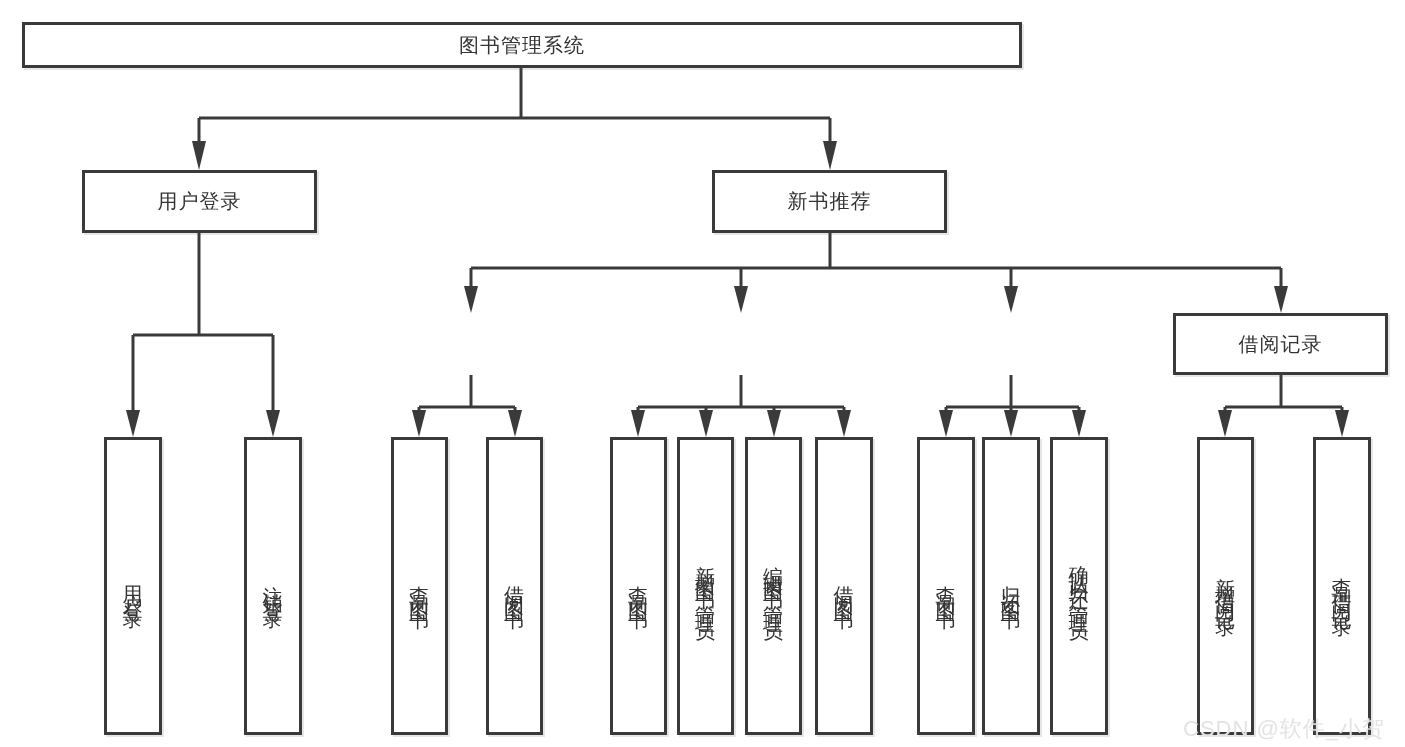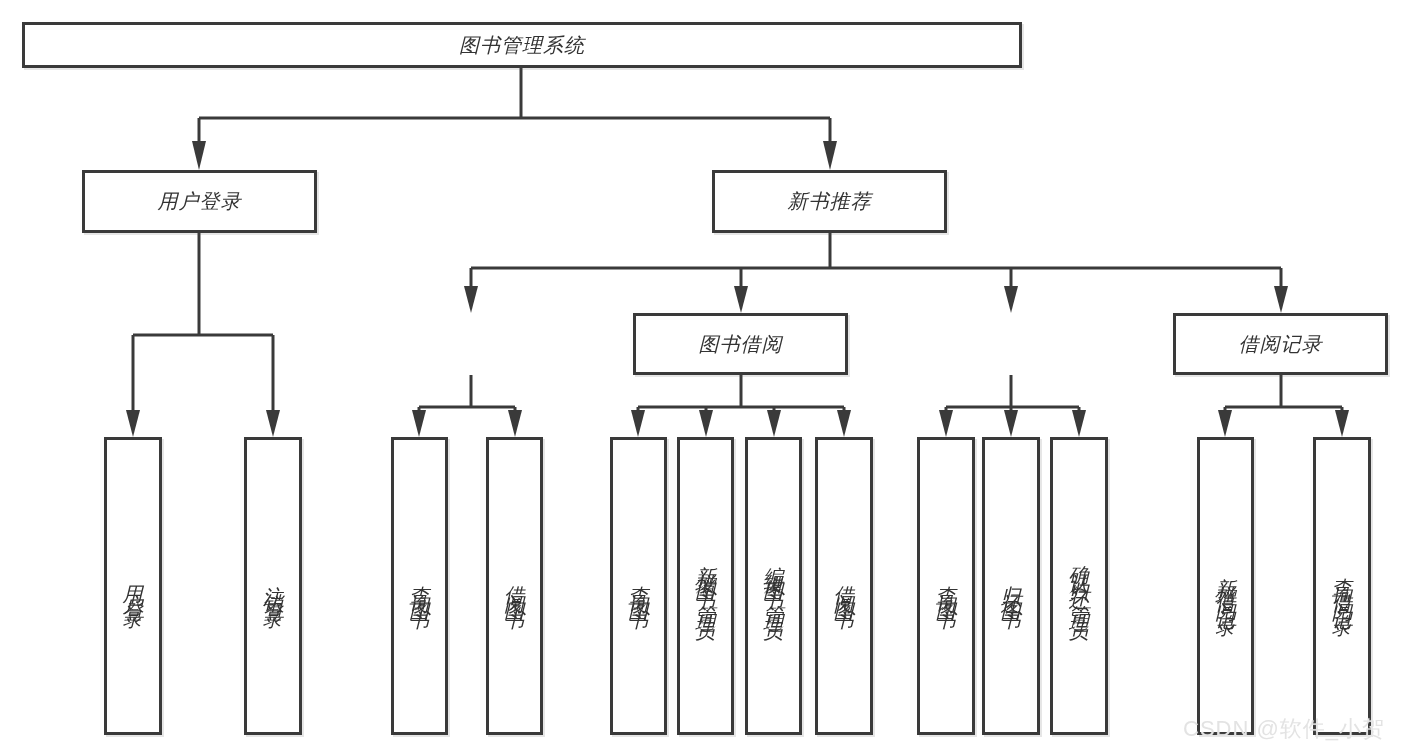--- a/index.html
+++ b/index.html
@@ -17,21 +17,20 @@
   .connectors{position:absolute;left:0;top:0;width:1405px;height:747px;pointer-events:none;}
   .ln{fill:none;stroke:var(--line);stroke-width:3;}
   .tri{fill:var(--line);stroke:none;}
   .box{
     position:absolute;box-sizing:border-box;background:var(--box_bg);
     border:3px solid var(--line);color:var(--text);
     display:flex;align-items:center;justify-content:center;
     font-size:20px;letter-spacing:1px;
     box-shadow:2px 2px 0 rgba(90,90,90,0.15);
     z-index:2;
-    font-style:italic;
   }
   .box.vert span{
     writing-mode:vertical-rl;text-orientation:mixed;
     letter-spacing:8px;line-height:1;white-space:nowrap;
   }
   .watermark{
     position:absolute;left:1183px;top:714px;z-index:5;
     font-size:22px;color:var(--watermark);letter-spacing:1px;
     text-shadow:0 0 1px rgba(255,255,255,0.6);
   }
@@ -107,23 +106,20 @@
     <span>图书管理系统</span>
   </div>
 
   <div class="box" style="left:82px;top:170px;width:235px;height:63px">
     <span>用户登录</span>
   </div>
   <div class="box" style="left:712px;top:170px;width:235px;height:63px">
     <span>新书推荐</span>
   </div>
 
-  <div class="box" style="left:633px;top:313px;width:215px;height:62px">
-    <span>图书借阅</span>
-  </div>
   <div class="box" style="left:1173px;top:313px;width:215px;height:62px">
     <span>借阅记录</span>
   </div>
 
   <div class="box vert" style="left:104px;top:437px;width:58px;height:298px">
     <span>用户登录</span>
   </div>
   <div class="box vert" style="left:244px;top:437px;width:58px;height:298px">
     <span>注销登录</span>
   </div>

